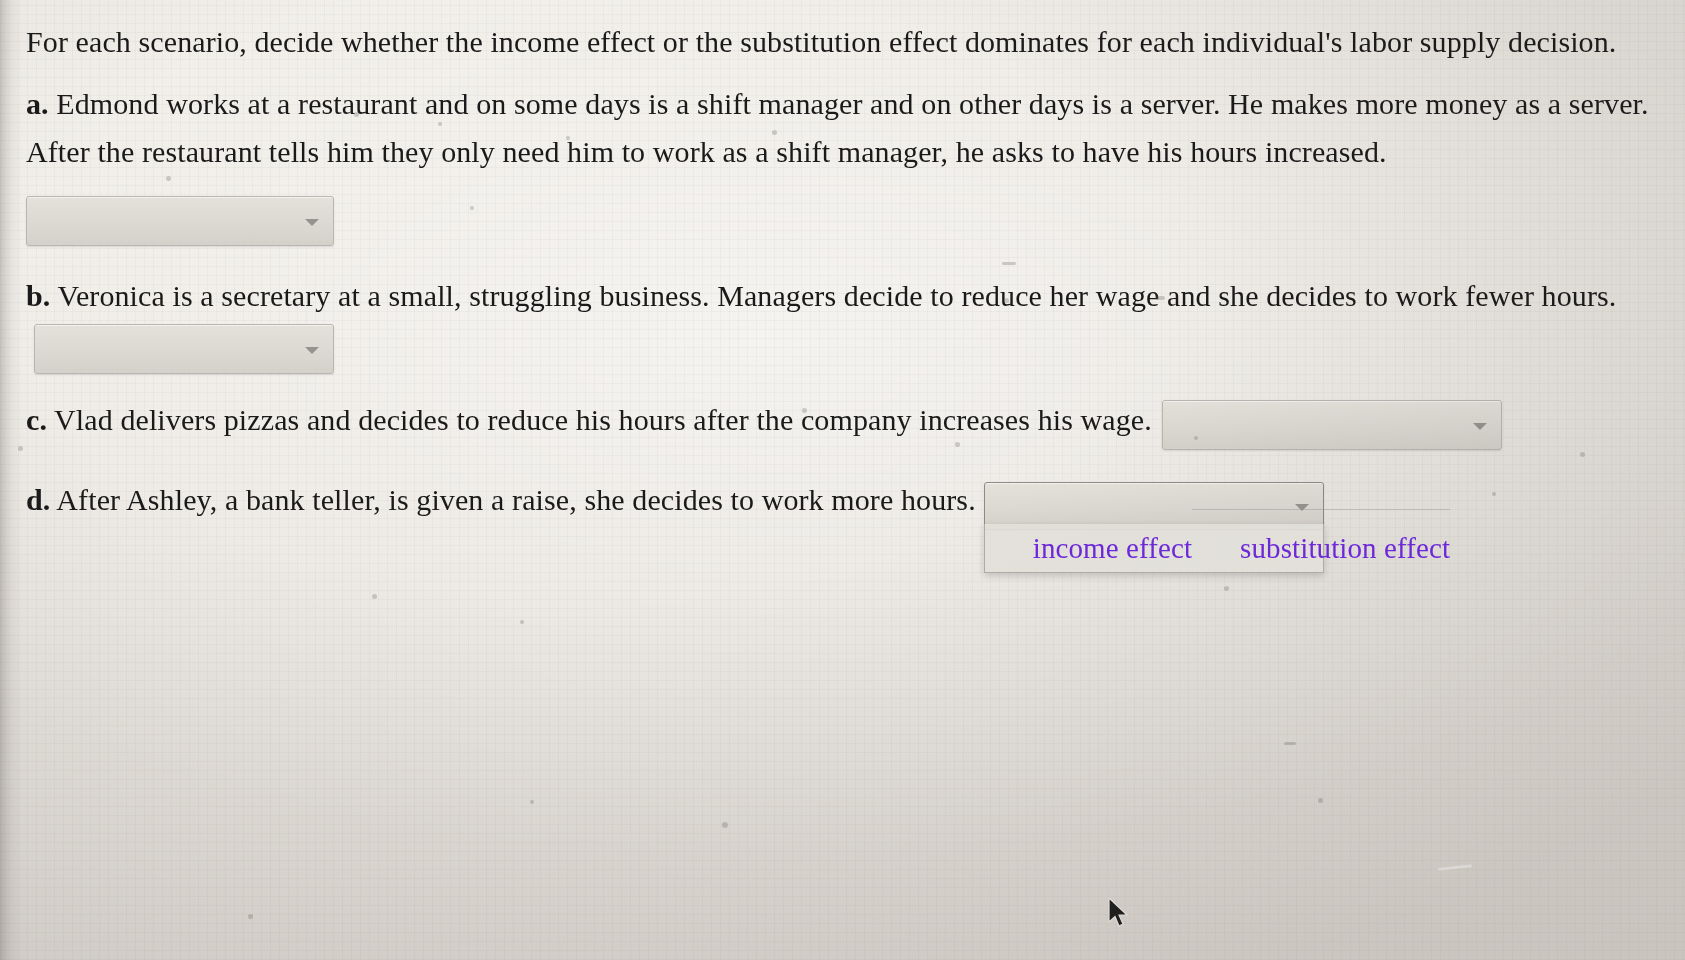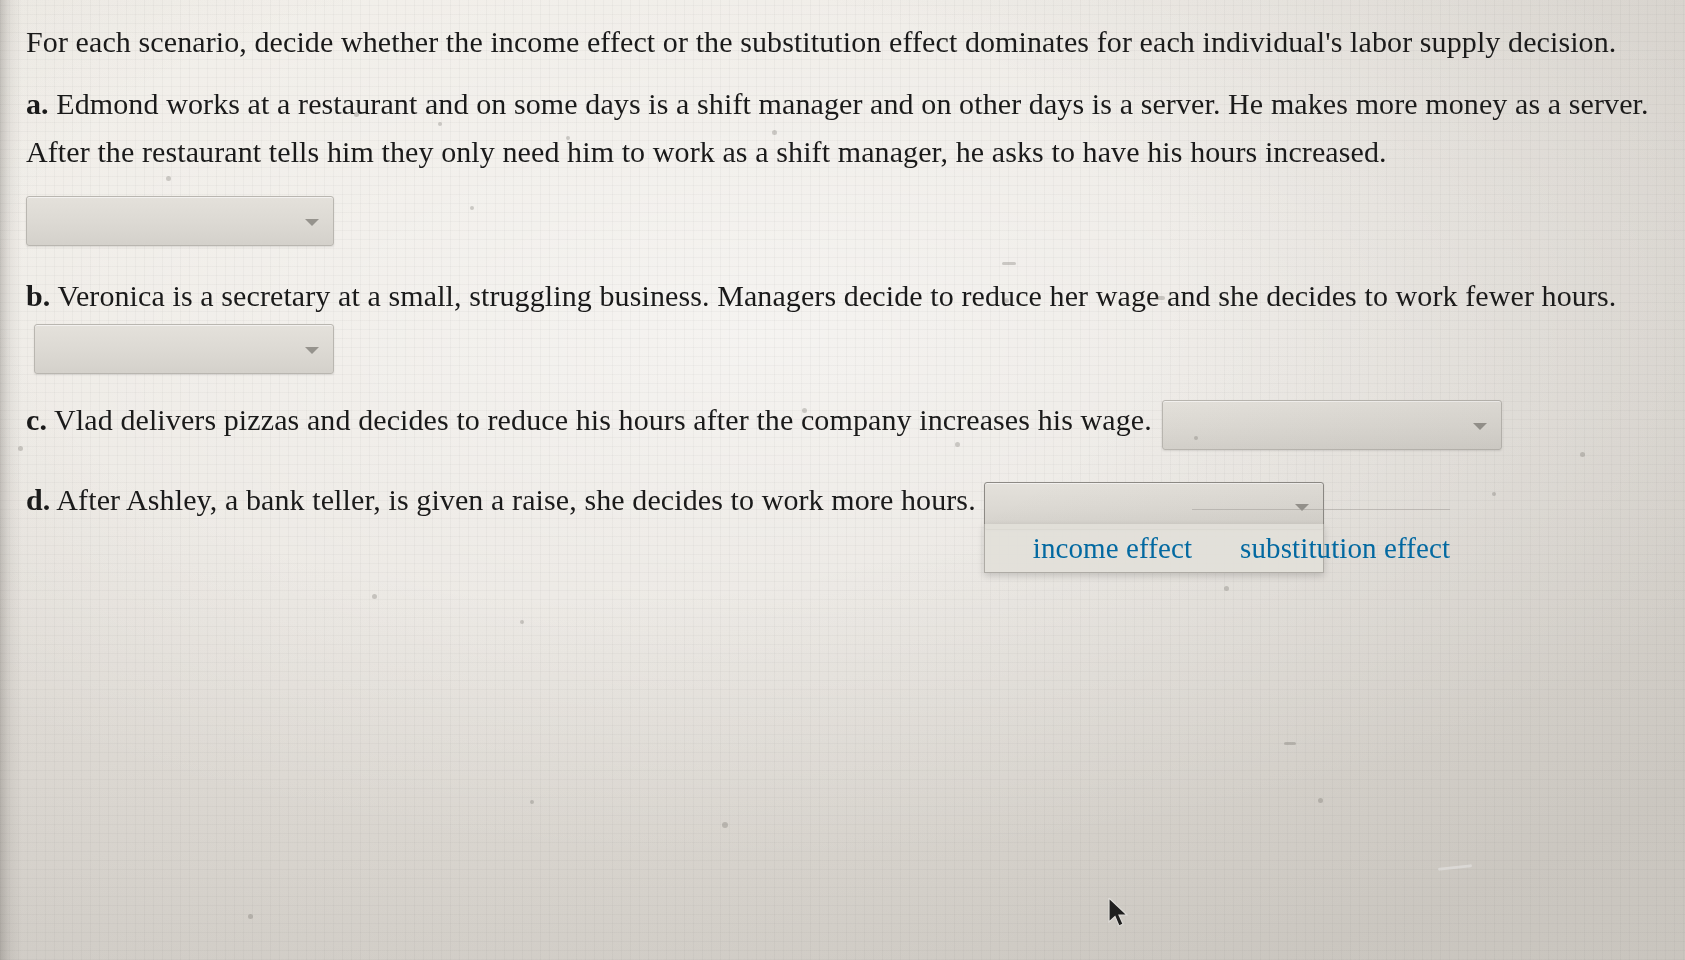--- a/index.html
+++ b/index.html
@@ -119,21 +119,21 @@
     border-top: none;
     background: rgba(226,223,217,0.92);
     box-shadow: 0 3px 7px rgba(0,0,0,0.16);
     box-sizing: border-box;
     z-index: 5;
   }
   .dd-list .opt {
     font-size: 29px;
     line-height: 1.0;
     padding: 22px 0 22px 48px;
-    color: #0369a1;
+    color: #6d28d9;
     white-space: nowrap;
   }
   .dd-list .opt + .opt {
     border-top: 1px solid rgba(150,147,142,0.45);
     text-align: right;
   }
 
   
   .speck {
     position: absolute;

